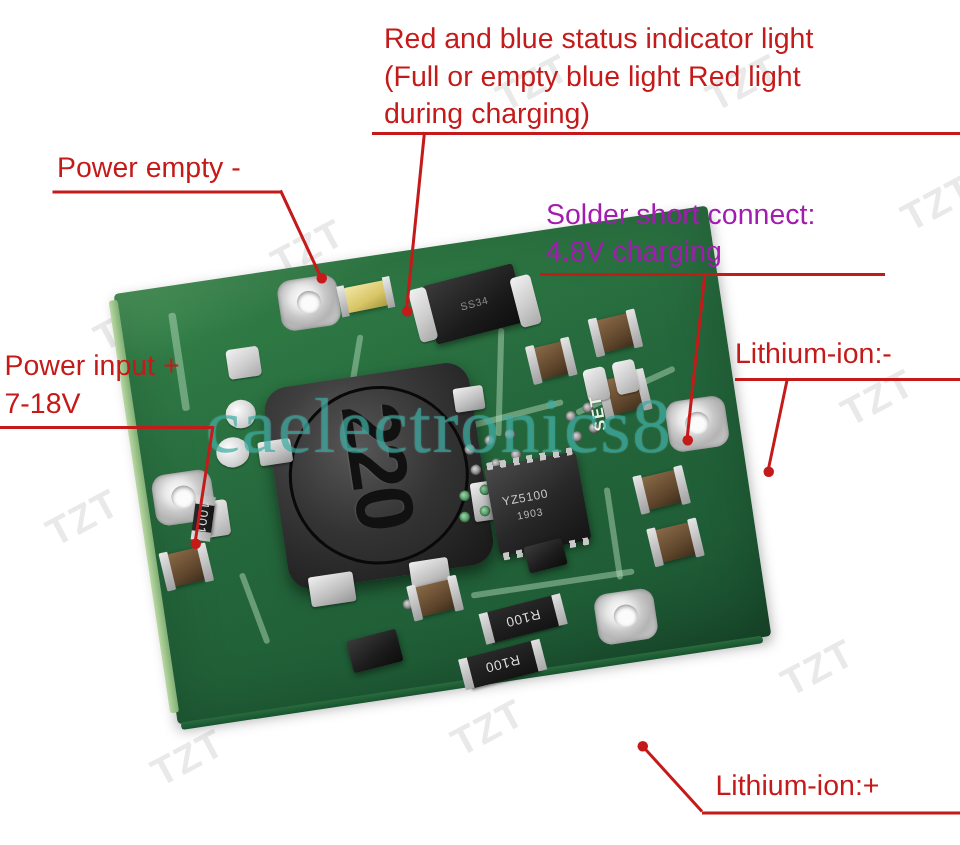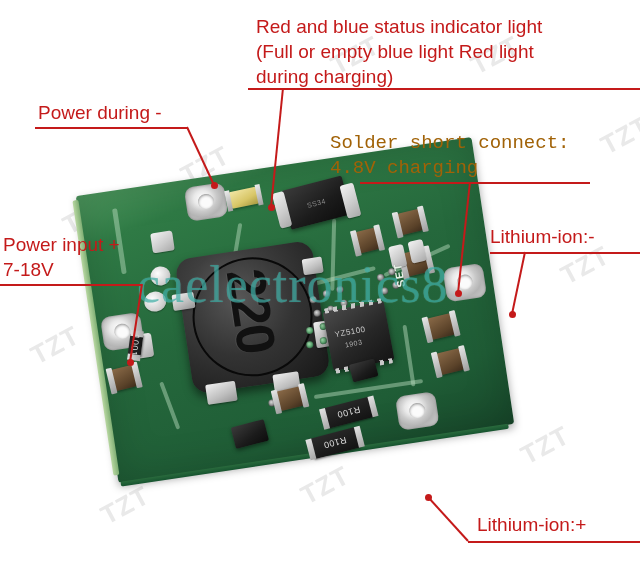--- a/index.html
+++ b/index.html
@@ -422,27 +422,27 @@
   <svg id="leaders">
       <polyline points="187,127 214,185" fill="none" stroke="#c41a1a" stroke-width="2"></polyline>
       <polyline points="283,88 271,207" fill="none" stroke="#c41a1a" stroke-width="2"></polyline>
       <polyline points="470,182 458,293" fill="none" stroke="#c41a1a" stroke-width="2"></polyline>
       <polyline points="525,252 512,314" fill="none" stroke="#c41a1a" stroke-width="2"></polyline>
       <polyline points="142,284 130,362" fill="none" stroke="#c41a1a" stroke-width="2"></polyline>
       <polyline points="468,541 428,497" fill="none" stroke="#c41a1a" stroke-width="2"></polyline>
     </svg>
 
   <div id="anno-layer">
-      <div class="anno" style="left: 38px; top: 100px; color: rgb(196, 26, 26);">Power during -</div>
+      <div class="anno" style="left: 38px; top: 100px; color: rgb(196, 26, 26);">Power empty -</div>
       <div class="rule" style="left: 35px; top: 127px; width: 152px; background: rgb(196, 26, 26);"></div>
       <div class="anno" style="left: 256px; top: 14px; color: rgb(196, 26, 26);">Red and blue status indicator light
 (Full or empty blue light Red light
 during charging)</div>
       <div class="rule" style="left: 248px; top: 88px; width: 392px; background: rgb(196, 26, 26);"></div>
-      <div class="anno" style="left: 330px; top: 131px; color: #a16207; font-family: Liberation Mono, monospace;">Solder short connect:
+      <div class="anno" style="left: 364px; top: 131px; color: #a21caf;">Solder short connect:
 4.8V charging</div>
       <div class="rule" style="left: 360px; top: 182px; width: 230px; background: rgb(196, 26, 26);"></div>
       <div class="anno" style="left: 490px; top: 224px; color: rgb(196, 26, 26);">Lithium-ion:-</div>
       <div class="rule" style="left: 490px; top: 252px; width: 150px; background: rgb(196, 26, 26);"></div>
       <div class="anno" style="left: 3px; top: 232px; color: rgb(196, 26, 26);">Power input +
 7-18V</div>
       <div class="rule" style="left: 0px; top: 284px; width: 142px; background: rgb(196, 26, 26);"></div>
       <div class="anno" style="left: 477px; top: 512px; color: rgb(196, 26, 26);">Lithium-ion:+</div>
       <div class="rule" style="left: 468px; top: 541px; width: 172px; background: rgb(196, 26, 26);"></div>
       <div class="dot" style="left: 211px; top: 182px; background: rgb(196, 26, 26);"></div>

